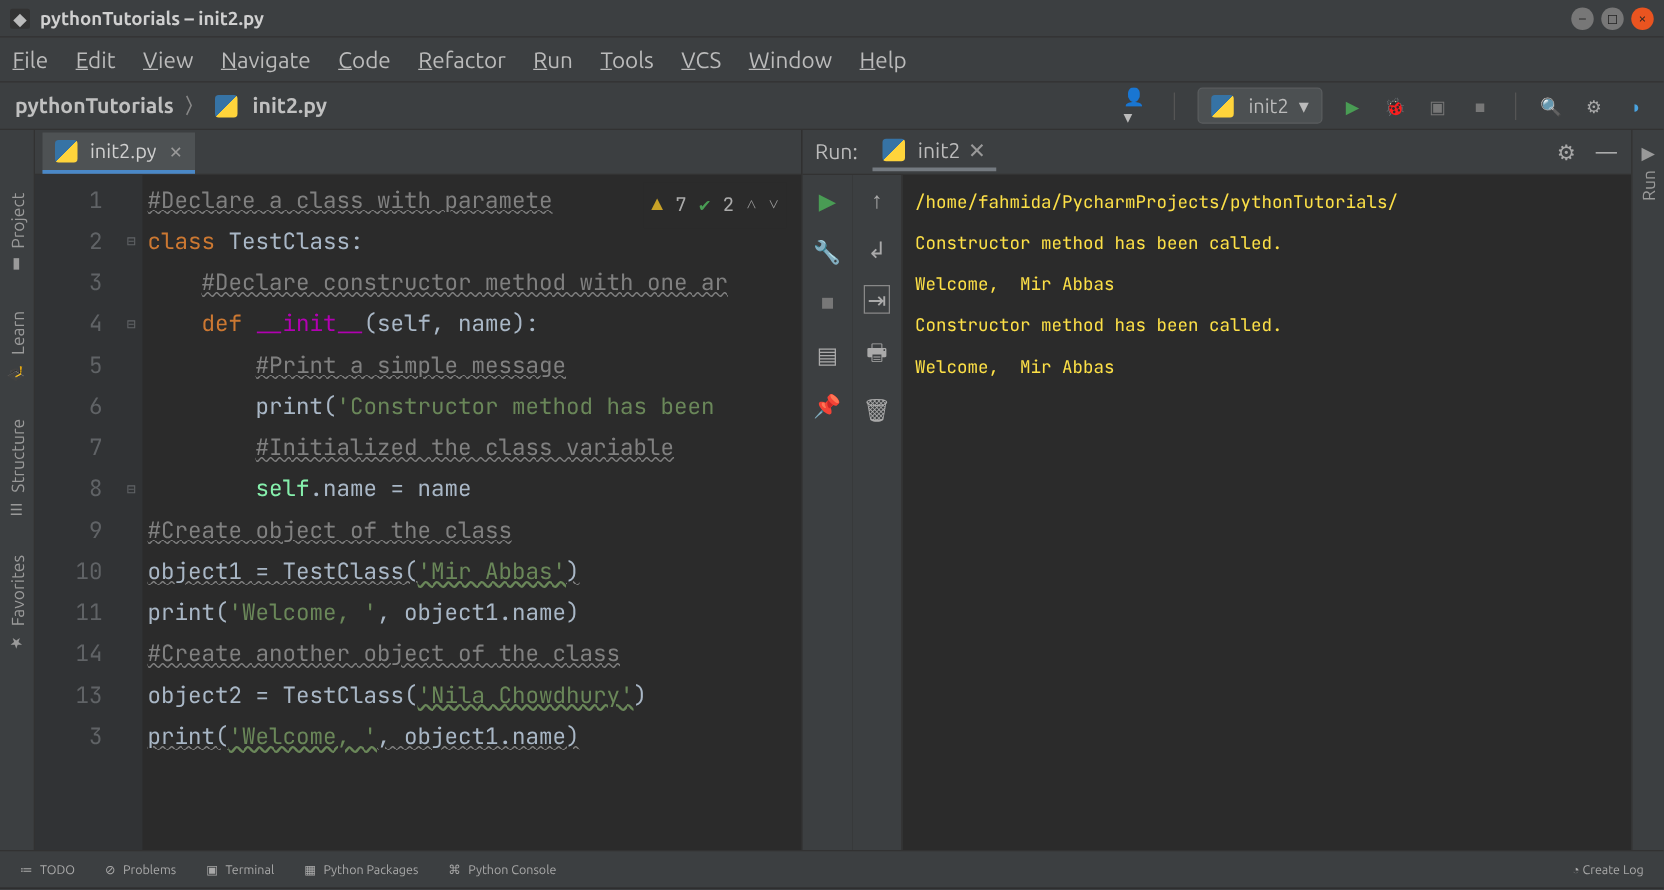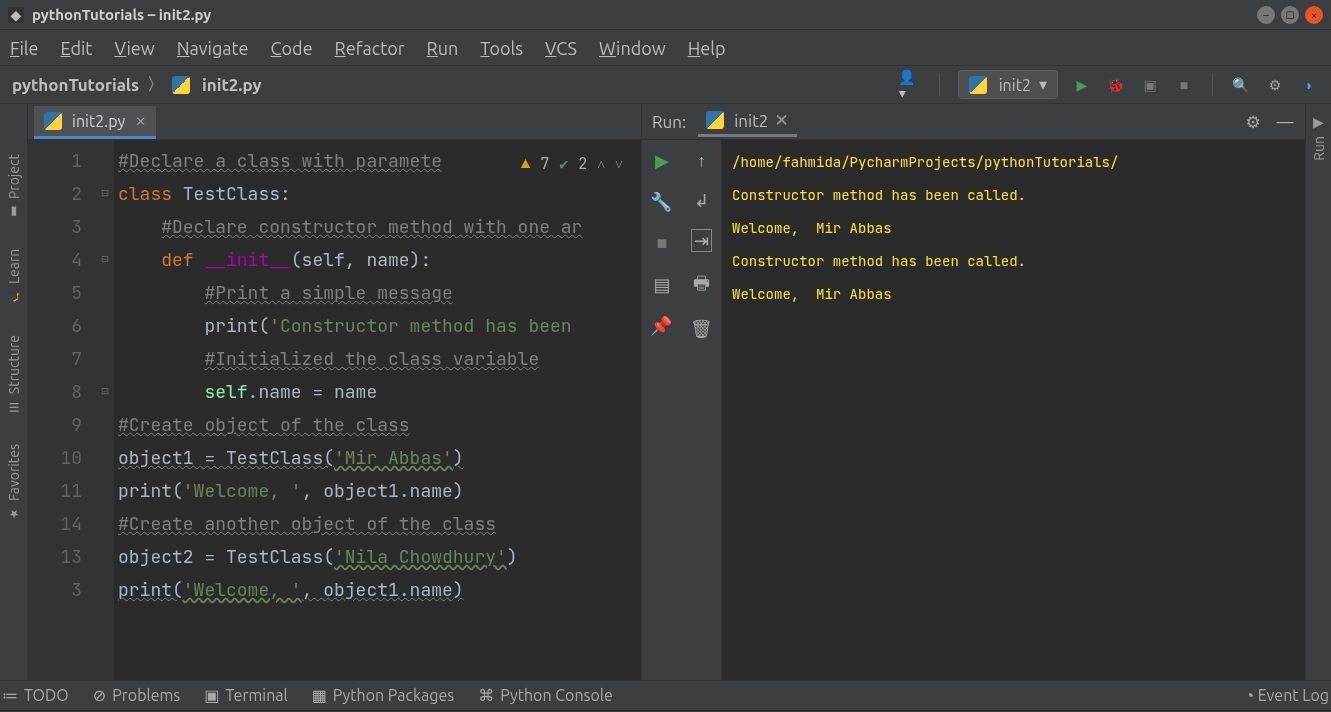--- a/index.html
+++ b/index.html
@@ -203,22 +203,22 @@
 .console {
   flex:1;padding:6px 10px;
   font-family:"JetBrains Mono","Consolas",monospace;
   font-size:14px;line-height:33px;color:#fde047;
   white-space:pre;overflow:hidden;
 }
 
 .bottom-bar {
   height:30px;background:#3c3f41;
   display:flex;align-items:center;gap:24px;
-  padding:0 2px;border-top:1px solid #323232;
-  font-size:16px;color:#a8a8a8;
+  padding:0 16px;border-top:1px solid #323232;
+  font-size:10px;color:#a8a8a8;
 }
 .bottom-right{margin-left:auto;display:flex;align-items:center;gap:8px;}
 .status-bar {
   height:26px;background:#3c3f41;
   display:flex;align-items:center;justify-content:flex-end;
   gap:18px;padding:0 14px;font-size:16px;color:#a8a8a8;
   border-top:1px solid #2a2a2a;
 }
 </style>
 </head>
@@ -373,21 +373,21 @@
   </div>
 </div>
 
 <div class="bottom-bar" id="bottom-bar">
 <span><span style="margin-right:6px">≔</span>TODO</span>
     <span><span style="margin-right:6px">⊘</span>Problems</span>
     <span><span style="margin-right:6px">▣</span>Terminal</span>
     <span><span style="margin-right:6px">▦</span>Python Packages</span>
     <span><span style="margin-right:6px">⌘</span>Python Console</span>
     <div class="bottom-right">
-      <span>◔ Event Log</span>
+      <span>◔ Create Log</span>
     </div>
   </div>
 
 <div class="status-bar">
   
   
   
   
   
   

